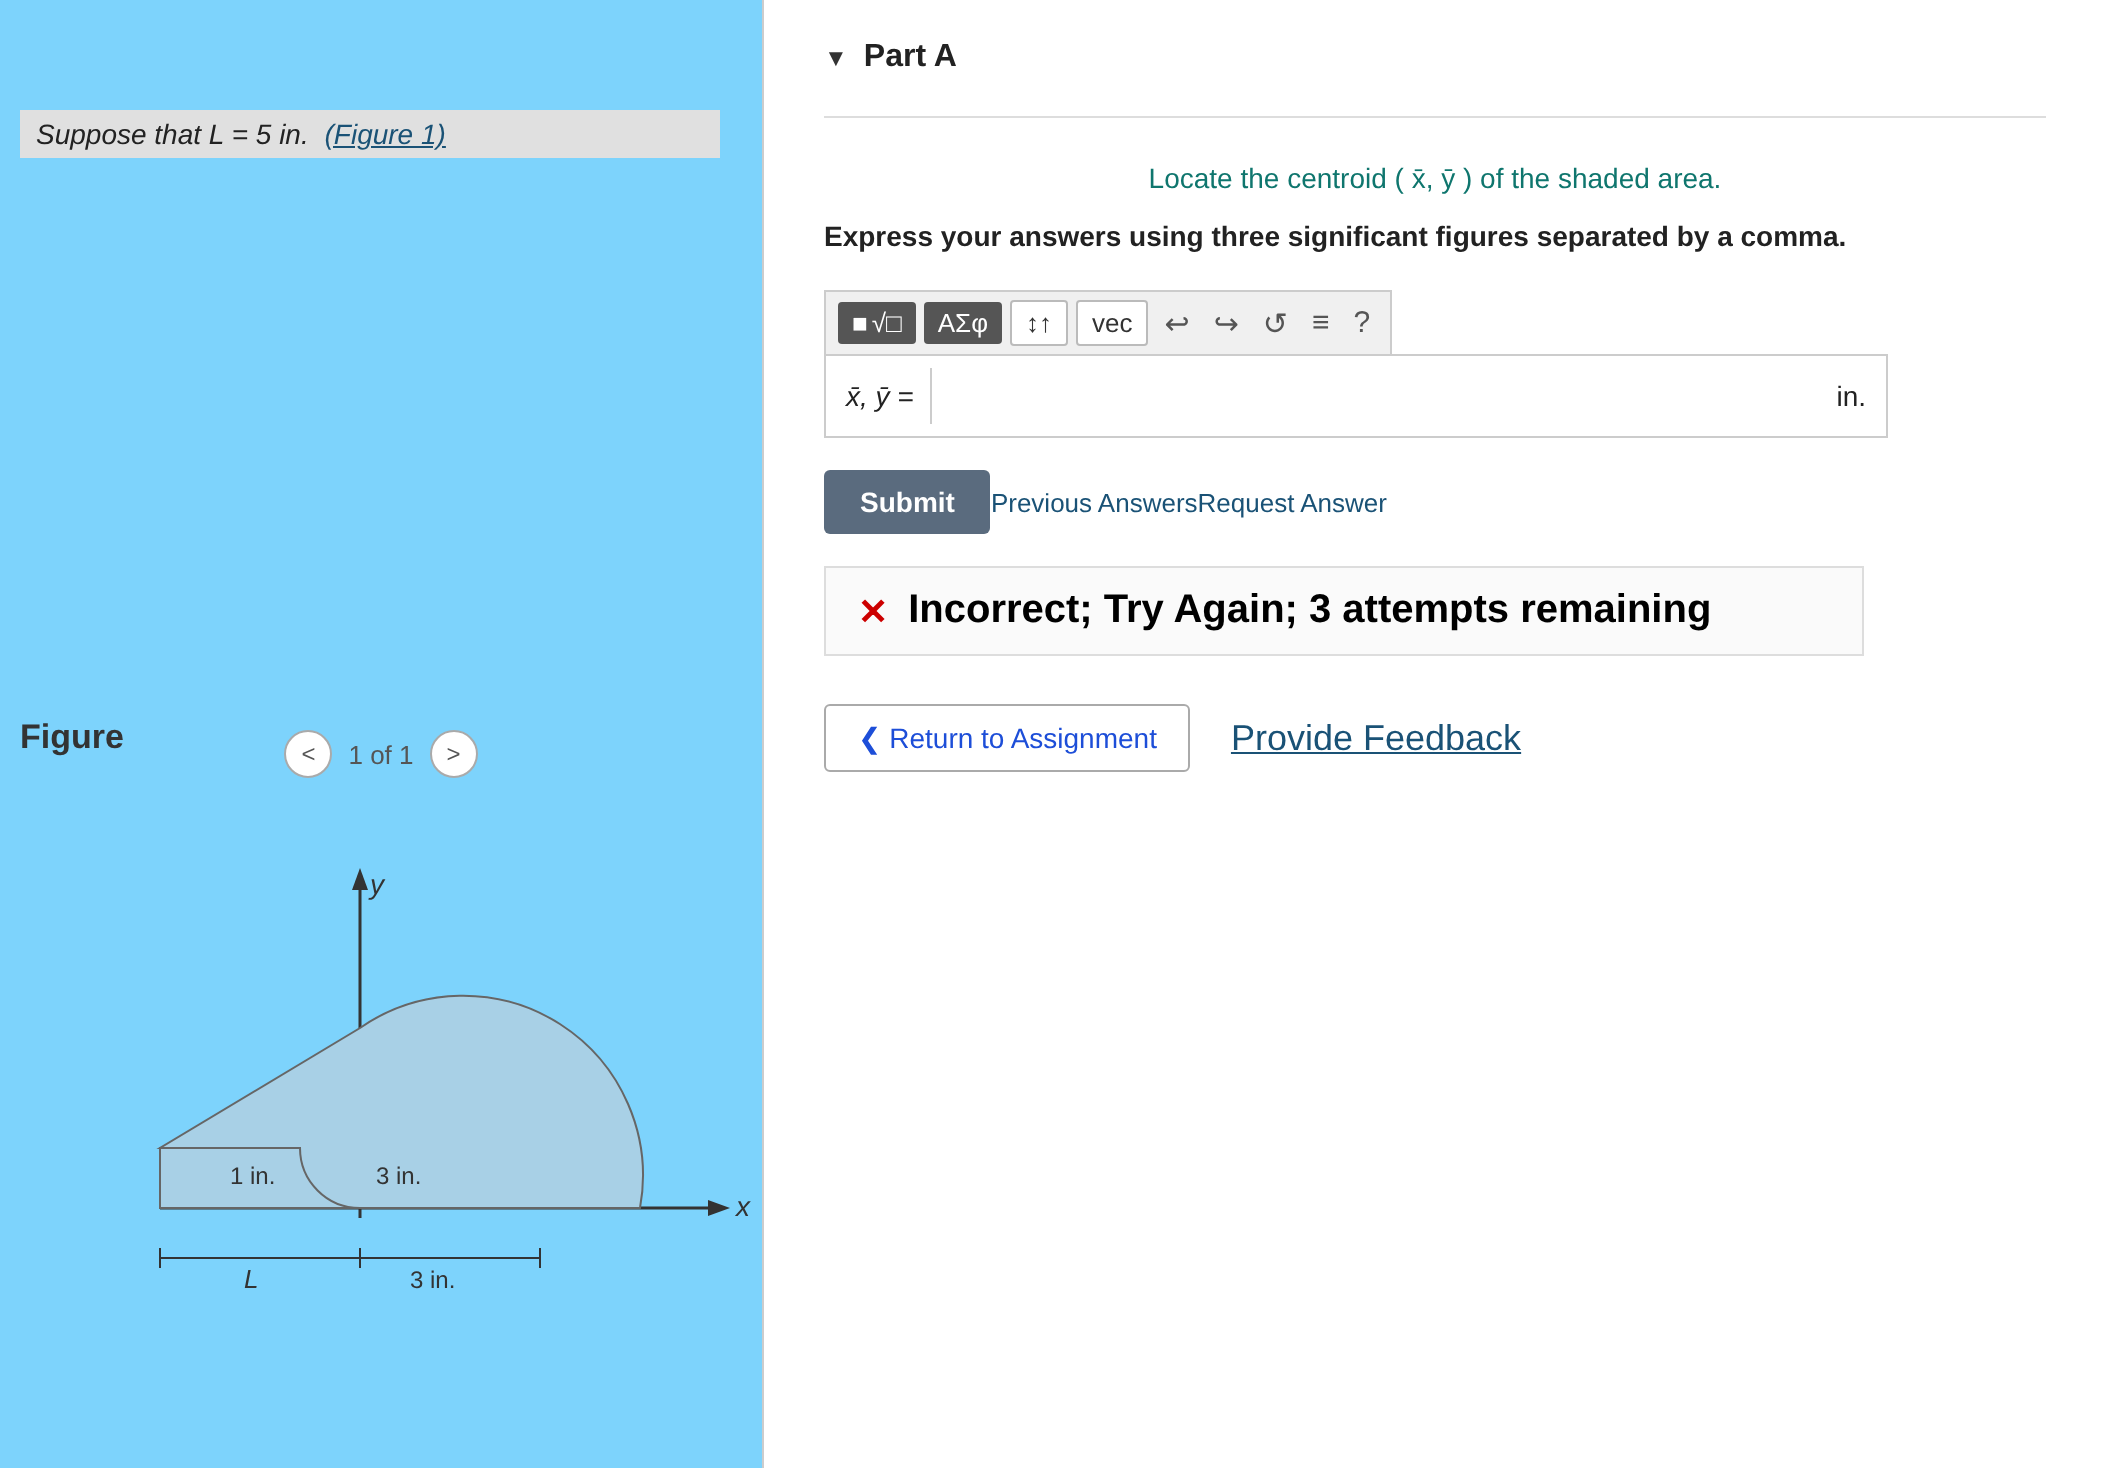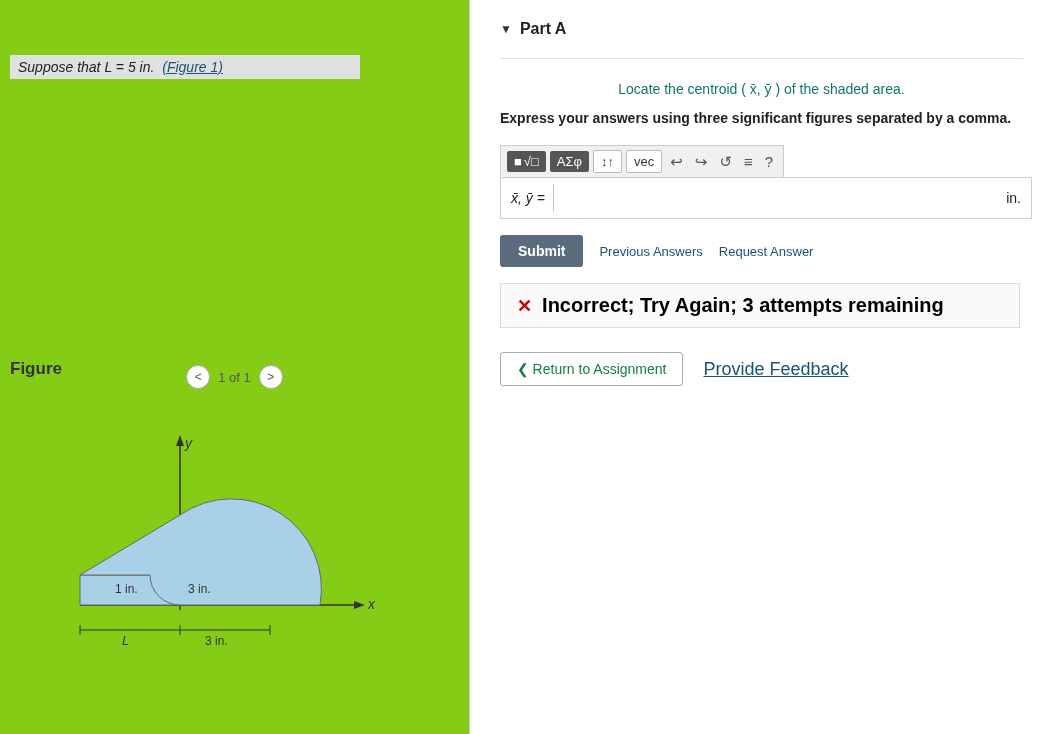--- a/index.html
+++ b/index.html
@@ -7,22 +7,22 @@
       font-family: Arial, sans-serif;
       background: #f5f5f5;
       display: flex;
       width: 1053px;
       height: 734px;
       overflow: hidden;
     }
 
     
     .left-panel {
-      width: 470px;
-      background: #84cc16;
+      width: 382px;
+      background: #7dd3fc;
       position: relative;
       border-right: 1px solid #ccc;
       flex-shrink: 0;
     }
 
     .figure-label-top {
       position: absolute;
       top: 55px;
       left: 10px;
       font-size: 14px;
@@ -189,21 +189,20 @@
     .unit-label {
       font-size: 14px;
       color: #222;
       margin-left: 4px;
     }
 
     
     .action-row {
       display: flex;
       align-items: center;
-      gap: 16px;
       margin-bottom: 16px;
     }
 
     .submit-btn {
       background: #5a6b7e;
       color: #fff;
       border: none;
       padding: 8px 18px;
       font-size: 14px;
       font-weight: bold;
@@ -246,21 +245,21 @@
     
     .bottom-nav {
       display: flex;
       align-items: center;
       gap: 20px;
       margin-top: 10px;
     }
 
     .return-btn {
       background: #fff;
-      color: #15803d;
+      color: #1d4ed8;
       border: 1px solid #aaa;
       padding: 8px 16px;
       font-size: 14px;
       cursor: pointer;
       border-radius: 3px;
       display: flex;
       align-items: center;
       gap: 6px;
     }
 

